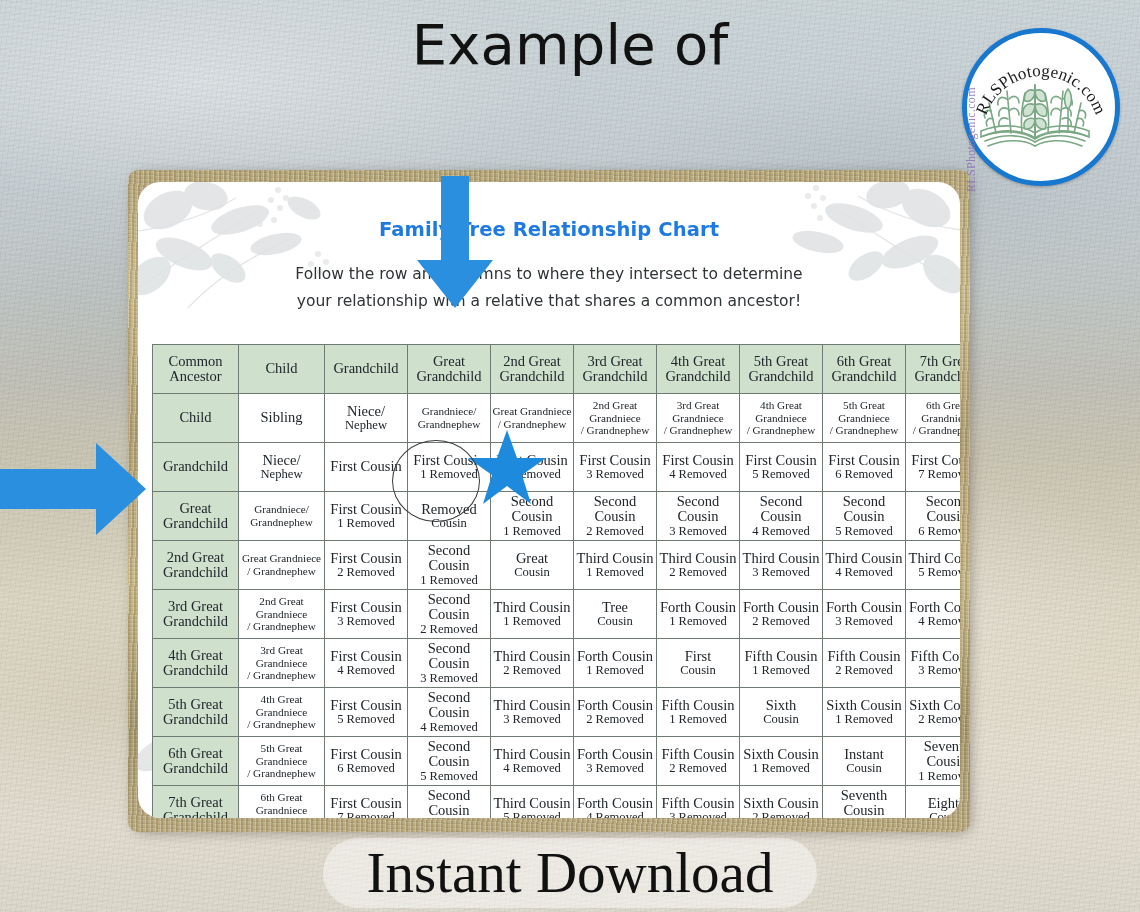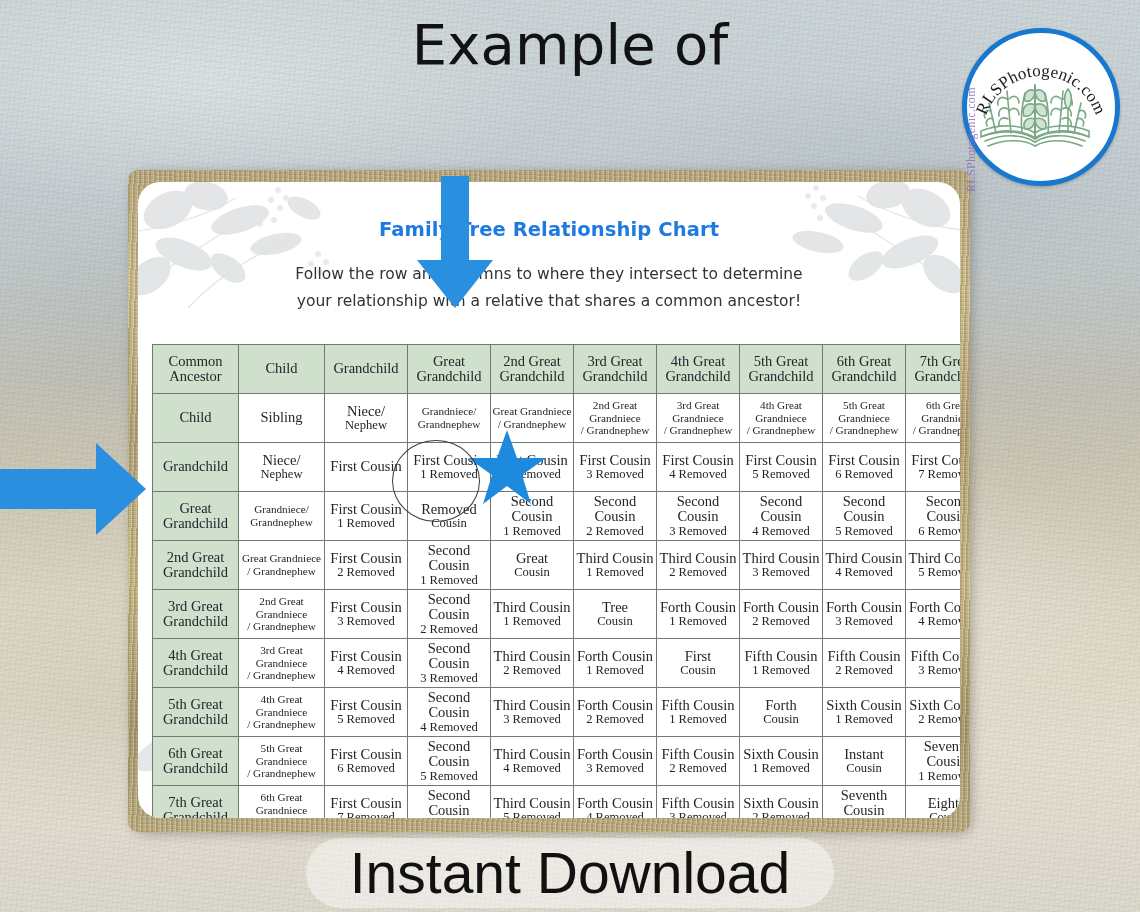--- a/index.html
+++ b/index.html
@@ -49,21 +49,21 @@
 
   #instant-wrap{
     position:absolute;left:0;right:0;top:838px;text-align:center;
   }
   #instant-plate{
     display:inline-block;padding:2px 44px;border-radius:40px;
     background:rgba(255,255,255,.45);
   }
   #instant-download{
     font-size:57px;line-height:66px;color:#111;font-weight:400;
-    font-family:Liberation Sans, sans-serif;
+    font-family:Liberation Serif, serif;
   }
 
   
   #logo{
     position:absolute;left:962px;top:28px;width:148px;height:148px;
     border-radius:50%;background:#fff;border:5px solid #1878cf;
     box-shadow:0 1px 3px rgba(0,0,0,.25);
     overflow:hidden;
   }
   #logo svg{position:absolute;left:0;top:0;}
@@ -615,21 +615,21 @@
                 </td>
                 <td>
                   <span class="cell-top">Forth Cousin</span>
                   <span class="cell-bot">2 Removed</span>
                 </td>
                 <td>
                   <span class="cell-top">Fifth Cousin</span>
                   <span class="cell-bot">1 Removed</span>
                 </td>
                 <td>
-                  <span class="cell-top">Forth</span>
+                  <span class="cell-top">Sixth</span>
                   <span class="cell-bot">Cousin</span>
                 </td>
                 <td>
                   <span class="cell-top">Sixth Cousin</span>
                   <span class="cell-bot">1 Removed</span>
                 </td>
                 <td>
                   <span class="cell-top">Sixth Cousin</span>
                   <span class="cell-bot">2 Removed</span>
                 </td>

